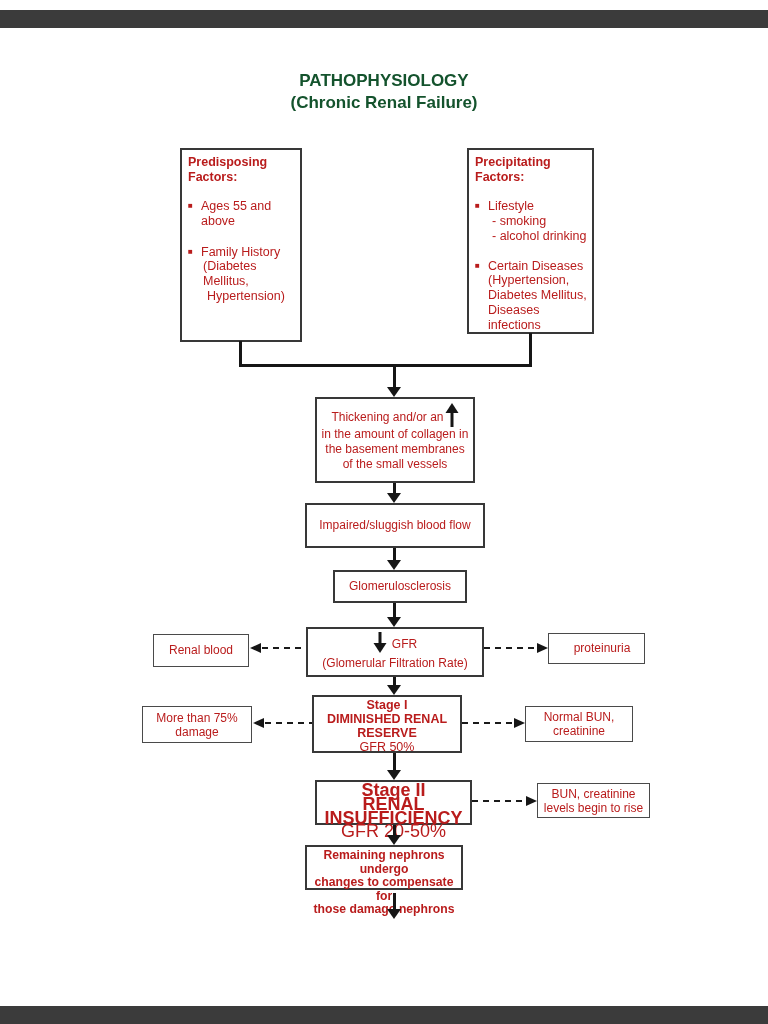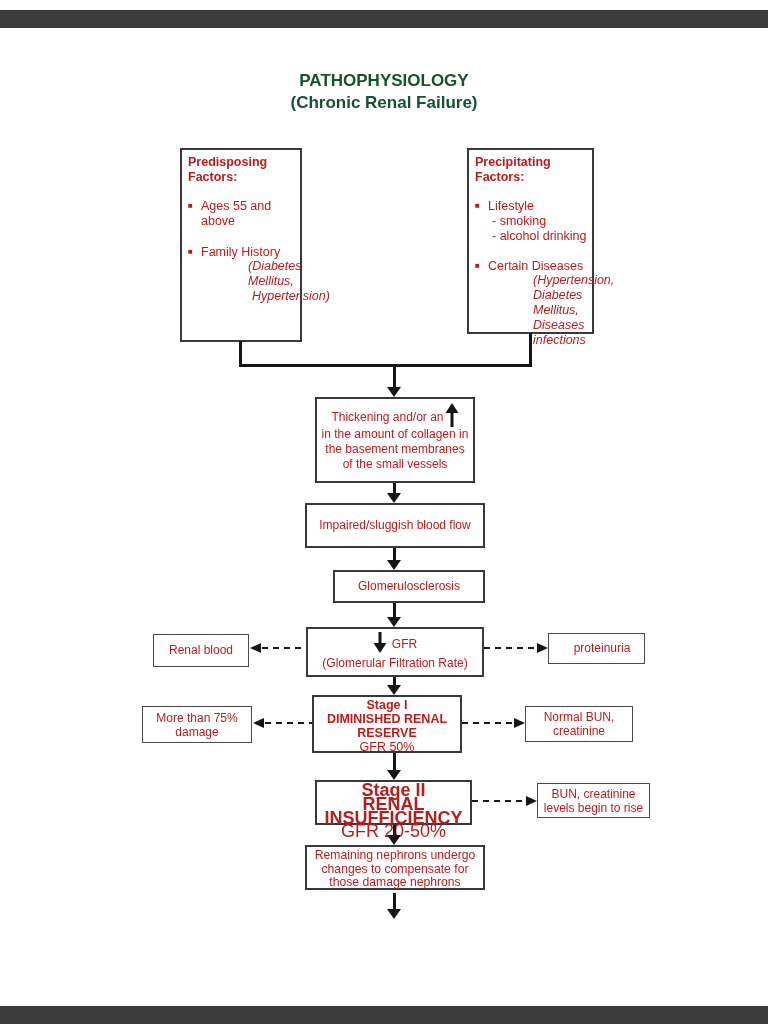--- a/index.html
+++ b/index.html
@@ -17,21 +17,21 @@
   .box { position:absolute; background:#fff; border:2px solid #383838; text-align:center;
          font-size:12px; line-height:14px; color:#b91c1c; }
   .sidebox { border:1.5px solid #4a4a4a; }
   .b { font-weight:bold; }
 
   
   .factor { text-align:left; font-size:12.5px; line-height:15px; padding:5px 3px 0 6px; }
   .factor .head { font-weight:bold; margin-bottom:13px; }
   .factor .fitem { padding-left:13px; margin-bottom:15px; }
   .factor .bul { display:inline-block; width:13px; margin-left:-13px; font-size:8px; vertical-align:1.5px; }
-  .factor .note { font-style:italic; padding-left:2px;margin-left:45px; }
+  .factor .note { padding-left:2px; }
   .factor .sub { padding-left:4px; }
 
   
   .line { position:absolute; background:#161616; }
 
   
   .varrow { position:absolute; width:14px; }
   .varrow .stem { position:absolute; left:5.5px; top:0; width:3px; background:#161616; }
   .varrow .head { position:absolute; left:0; width:0; height:0;
                   border-left:7px solid transparent; border-right:7px solid transparent;
@@ -48,30 +48,30 @@
                    border-top:5.5px solid transparent; border-bottom:5.5px solid transparent;
                    border-left:11px solid #161616; }
 
   svg.glyph { display:inline-block; }
 
   
   #predisposing-box   { left:180px; top:148px; width:122px; height:194px; }
   #precipitating-box  { left:467px; top:148px; width:127px; height:186px; }
   #collagen-box       { left:315px; top:397px; width:160px; height:86px; padding-top:11px; line-height:15px; }
   #impaired-box       { left:305px; top:503px; width:180px; height:45px; line-height:41px; }
-  #glomerulo-box      { left:333px; top:570px; width:152px; height:33px; line-height:29px;text-align:center; }
+  #glomerulo-box      { left:333px; top:570px; width:134px; height:33px; line-height:29px;text-align:center; }
   #gfr-box            { left:306px; top:627px; width:178px; height:50px; padding-top:3px; }
   #renal-blood-box    { left:153px; top:634px; width:96px;  height:33px; line-height:30px; }
   #proteinuria-box    { left:548px; top:633px; width:97px;  height:31px; line-height:28px;padding-left:11px; }
   #stage1-box         { left:312px; top:695px; width:150px; height:58px; padding-top:1px; font-size:12.5px; }
   #more-damage-box    { left:142px; top:706px; width:110px; height:37px; padding-top:4px; }
   #normal-bun-box     { left:525px; top:706px; width:108px; height:36px; padding-top:3px; }
   #stage2-box         { left:315px; top:780px; width:157px; height:45px; font-size:18px; line-height:13.8px; padding-top:2px; }
   #bun-rise-box       { left:537px; top:783px; width:113px; height:35px; padding-top:3px; font-size:12px; }
-  #remaining-box      { left:305px; top:845px; width:180px; height:45px; padding-top:2px; font-size:12.2px; line-height:13.6px; }
+  #remaining-box      { left:305px; top:845px; width:158px; height:45px; padding-top:2px; font-size:12.2px; line-height:13.6px;font-weight:bold; }
 </style>
 </head>
 <body>
 
 <div id="page">
 
   <div id="top-bar" class="viewer-bar"></div>
   <div id="bottom-bar" class="viewer-bar"></div>
 
   <div id="title">

